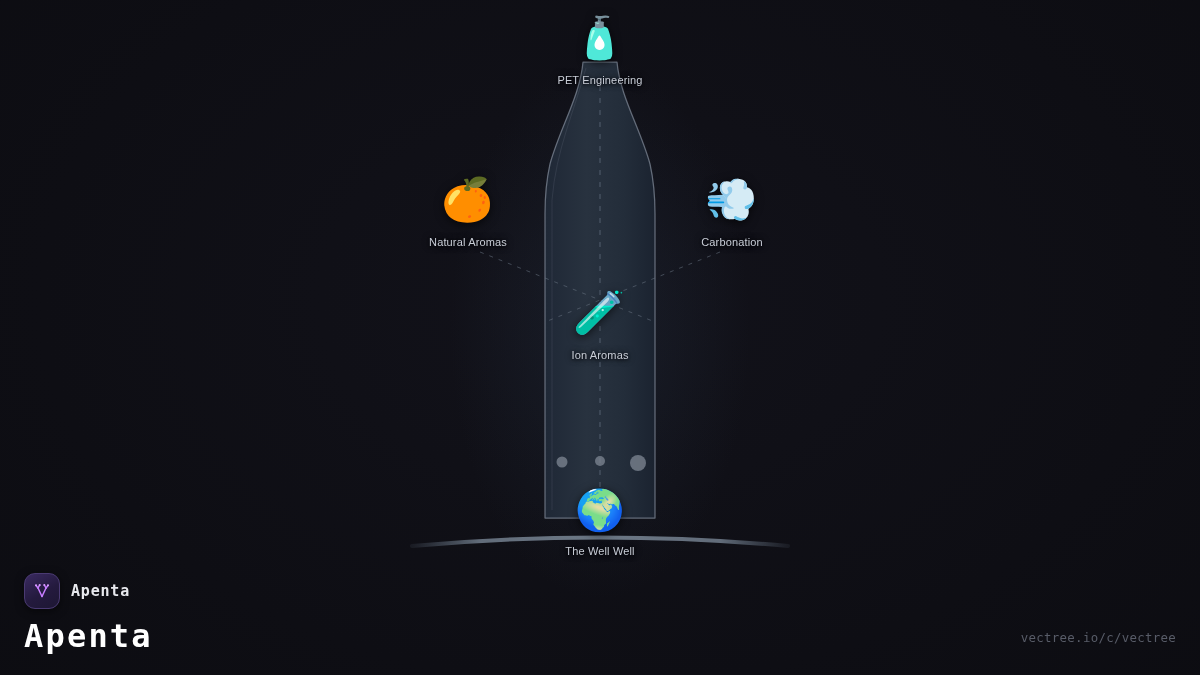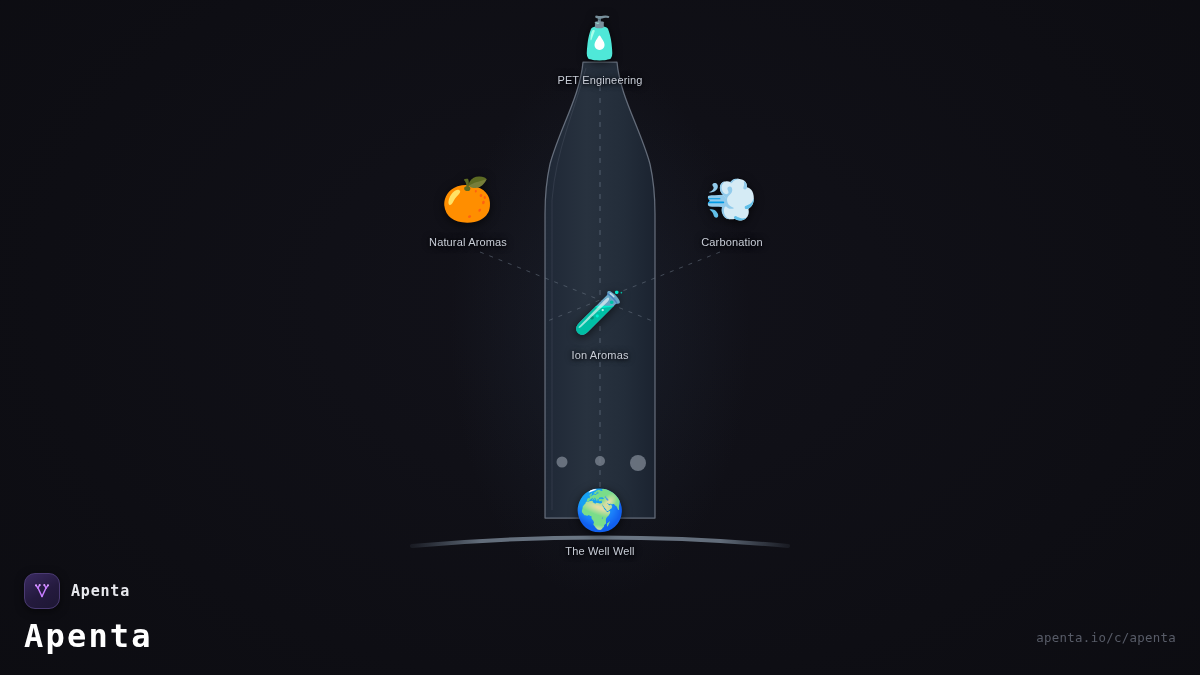--- a/index.html
+++ b/index.html
@@ -203,15 +203,15 @@
             <circle cx="16" cy="4.3" r="1.05"></circle>
             <circle cx="12.3" cy="4" r="1.05"></circle>
           </g>
         </svg>
       </div>
       <span id="brand-name">Apenta</span>
     </div>
     <div id="product-name">Apenta</div>
   </div>
 
-  <div id="site-url">apenta.io/c/apenta</div>
+  <div id="site-url">vectree.io/c/vectree</div>
 
 </div>
 
 </body></html>

